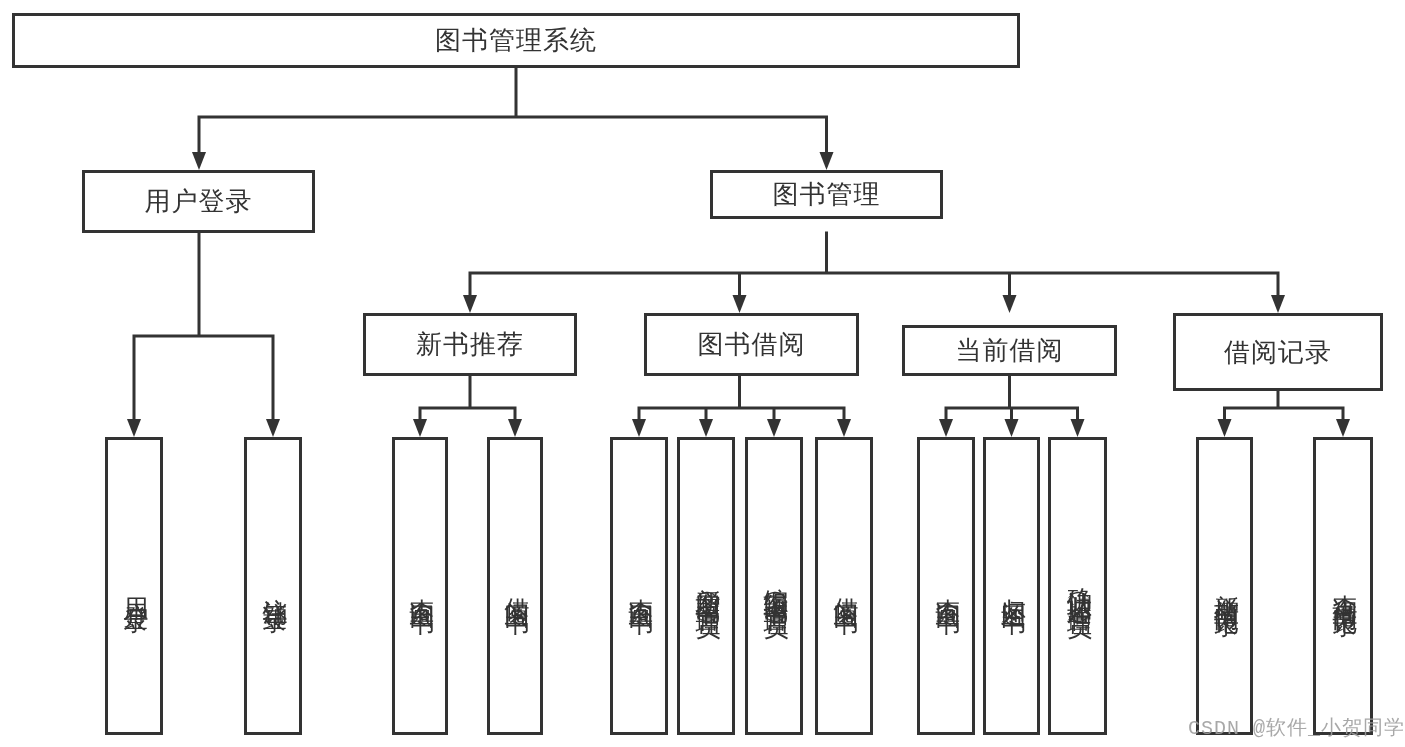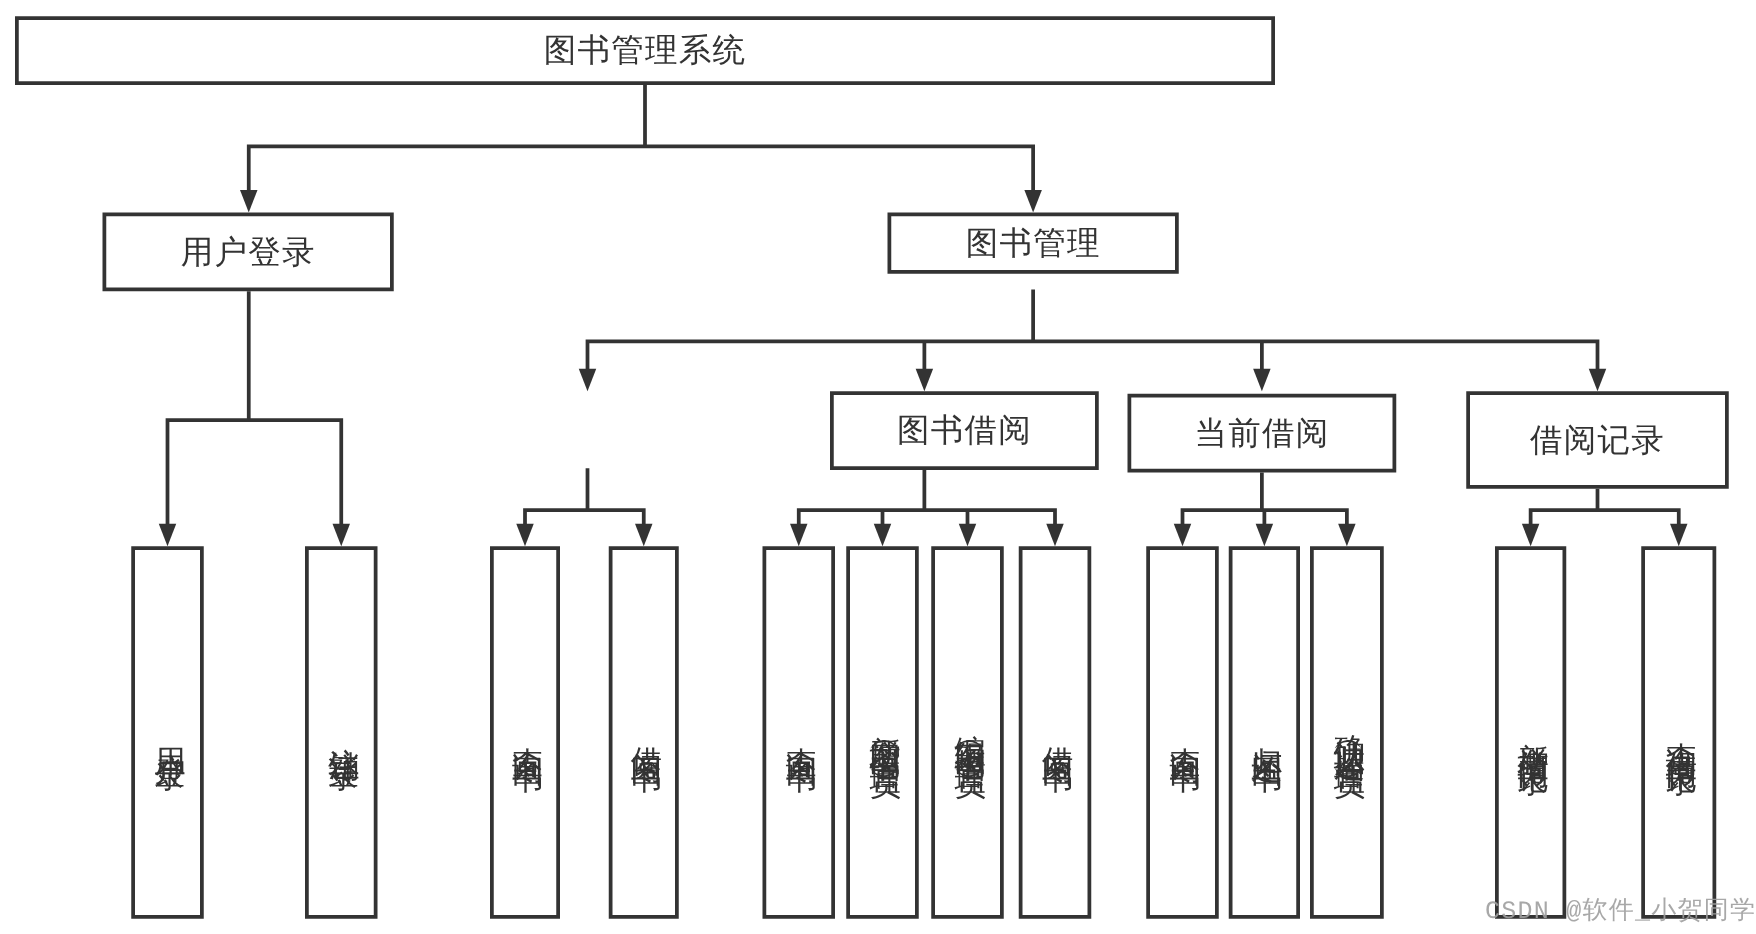--- a/index.html
+++ b/index.html
@@ -99,24 +99,27 @@
     <span>图书管理系统</span>
   </div>
 
   <div class="box" style="left:82px; top:170px; width:233px; height:63px;">
     <span>用户登录</span>
   </div>
   <div class="box" style="left:710px; top:170px; width:233px; height:49px;">
     <span>图书管理</span>
   </div>
 
-  <div class="box" style="left:664px; top:313px; width:215px; height:63px;">
+  <div class="box" style="left:363px; top:313px; width:214px; height:63px;">
+    <span>新书推荐</span>
+  </div>
+  <div class="box" style="left:644px; top:313px; width:215px; height:63px;">
     <span>图书借阅</span>
   </div>
-  <div class="box" style="left:902px; top:315px; width:215px; height:63px;">
+  <div class="box" style="left:902px; top:325px; width:215px; height:51px;">
     <span>当前借阅</span>
   </div>
   <div class="box" style="left:1173px; top:313px; width:210px; height:78px;">
     <span>借阅记录</span>
   </div>
 
   <div class="box vbox" style="left:105px; top:437px; width:58px; height:298px;">
     <span class="vtext">用户登录</span>
   </div>
   <div class="box vbox" style="left:244px; top:437px; width:58px; height:298px;">

